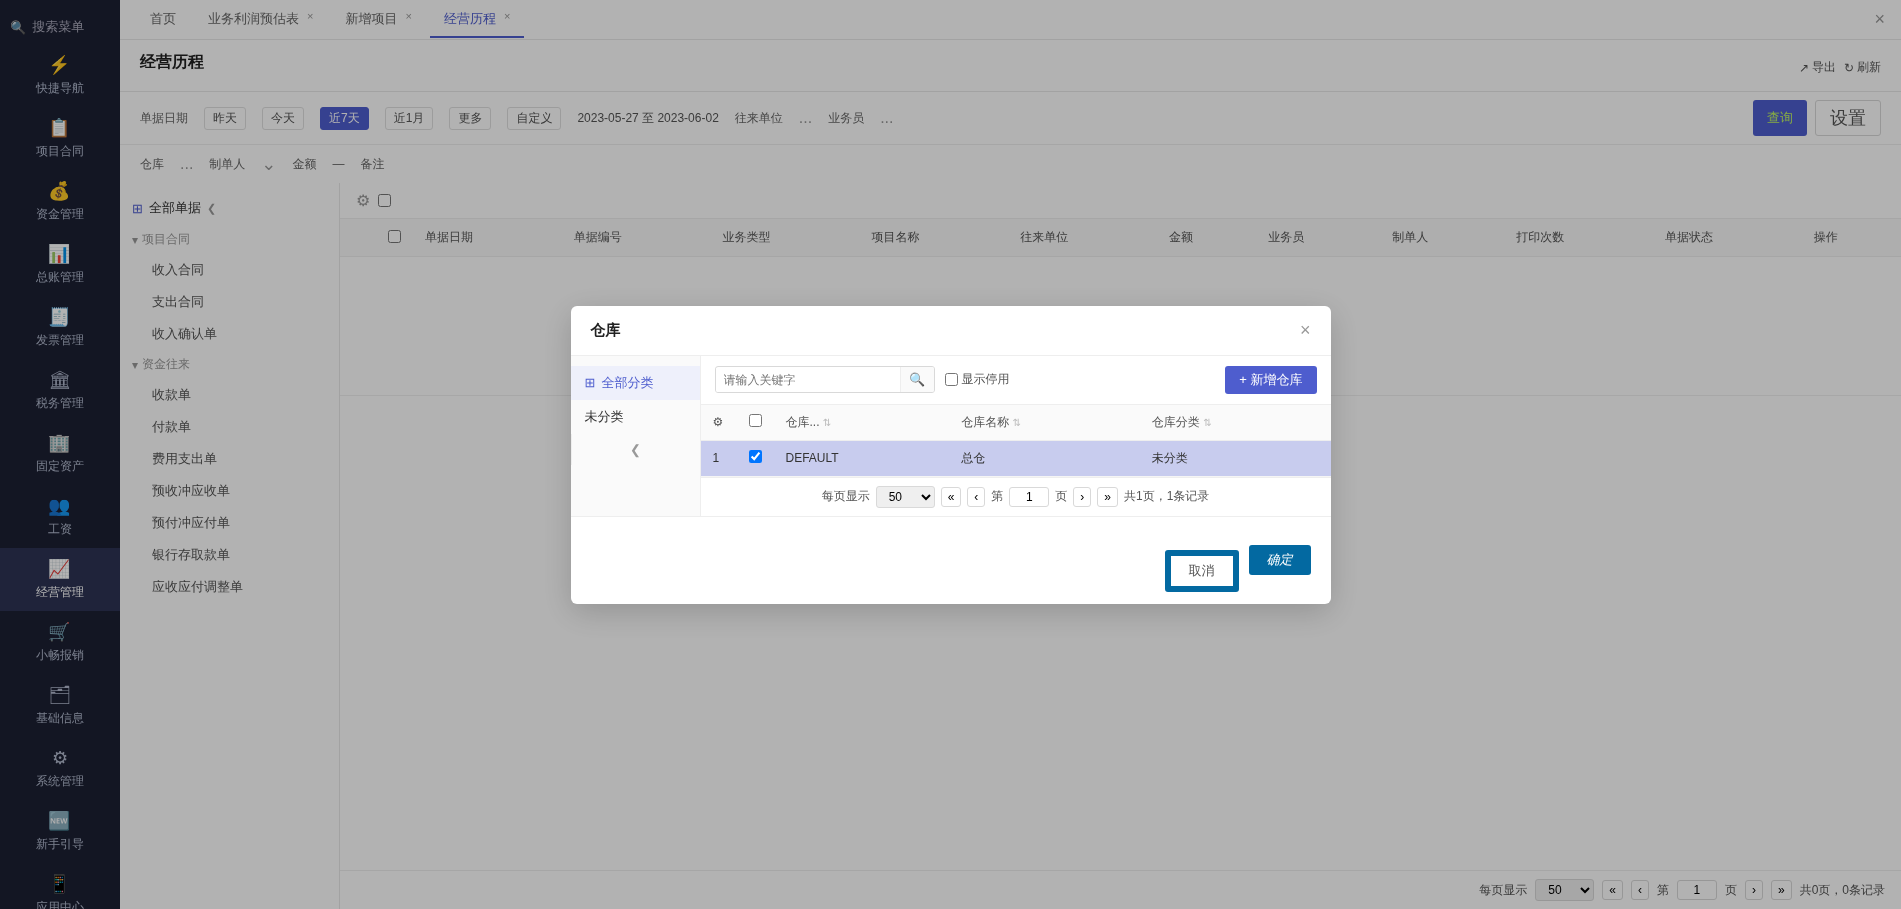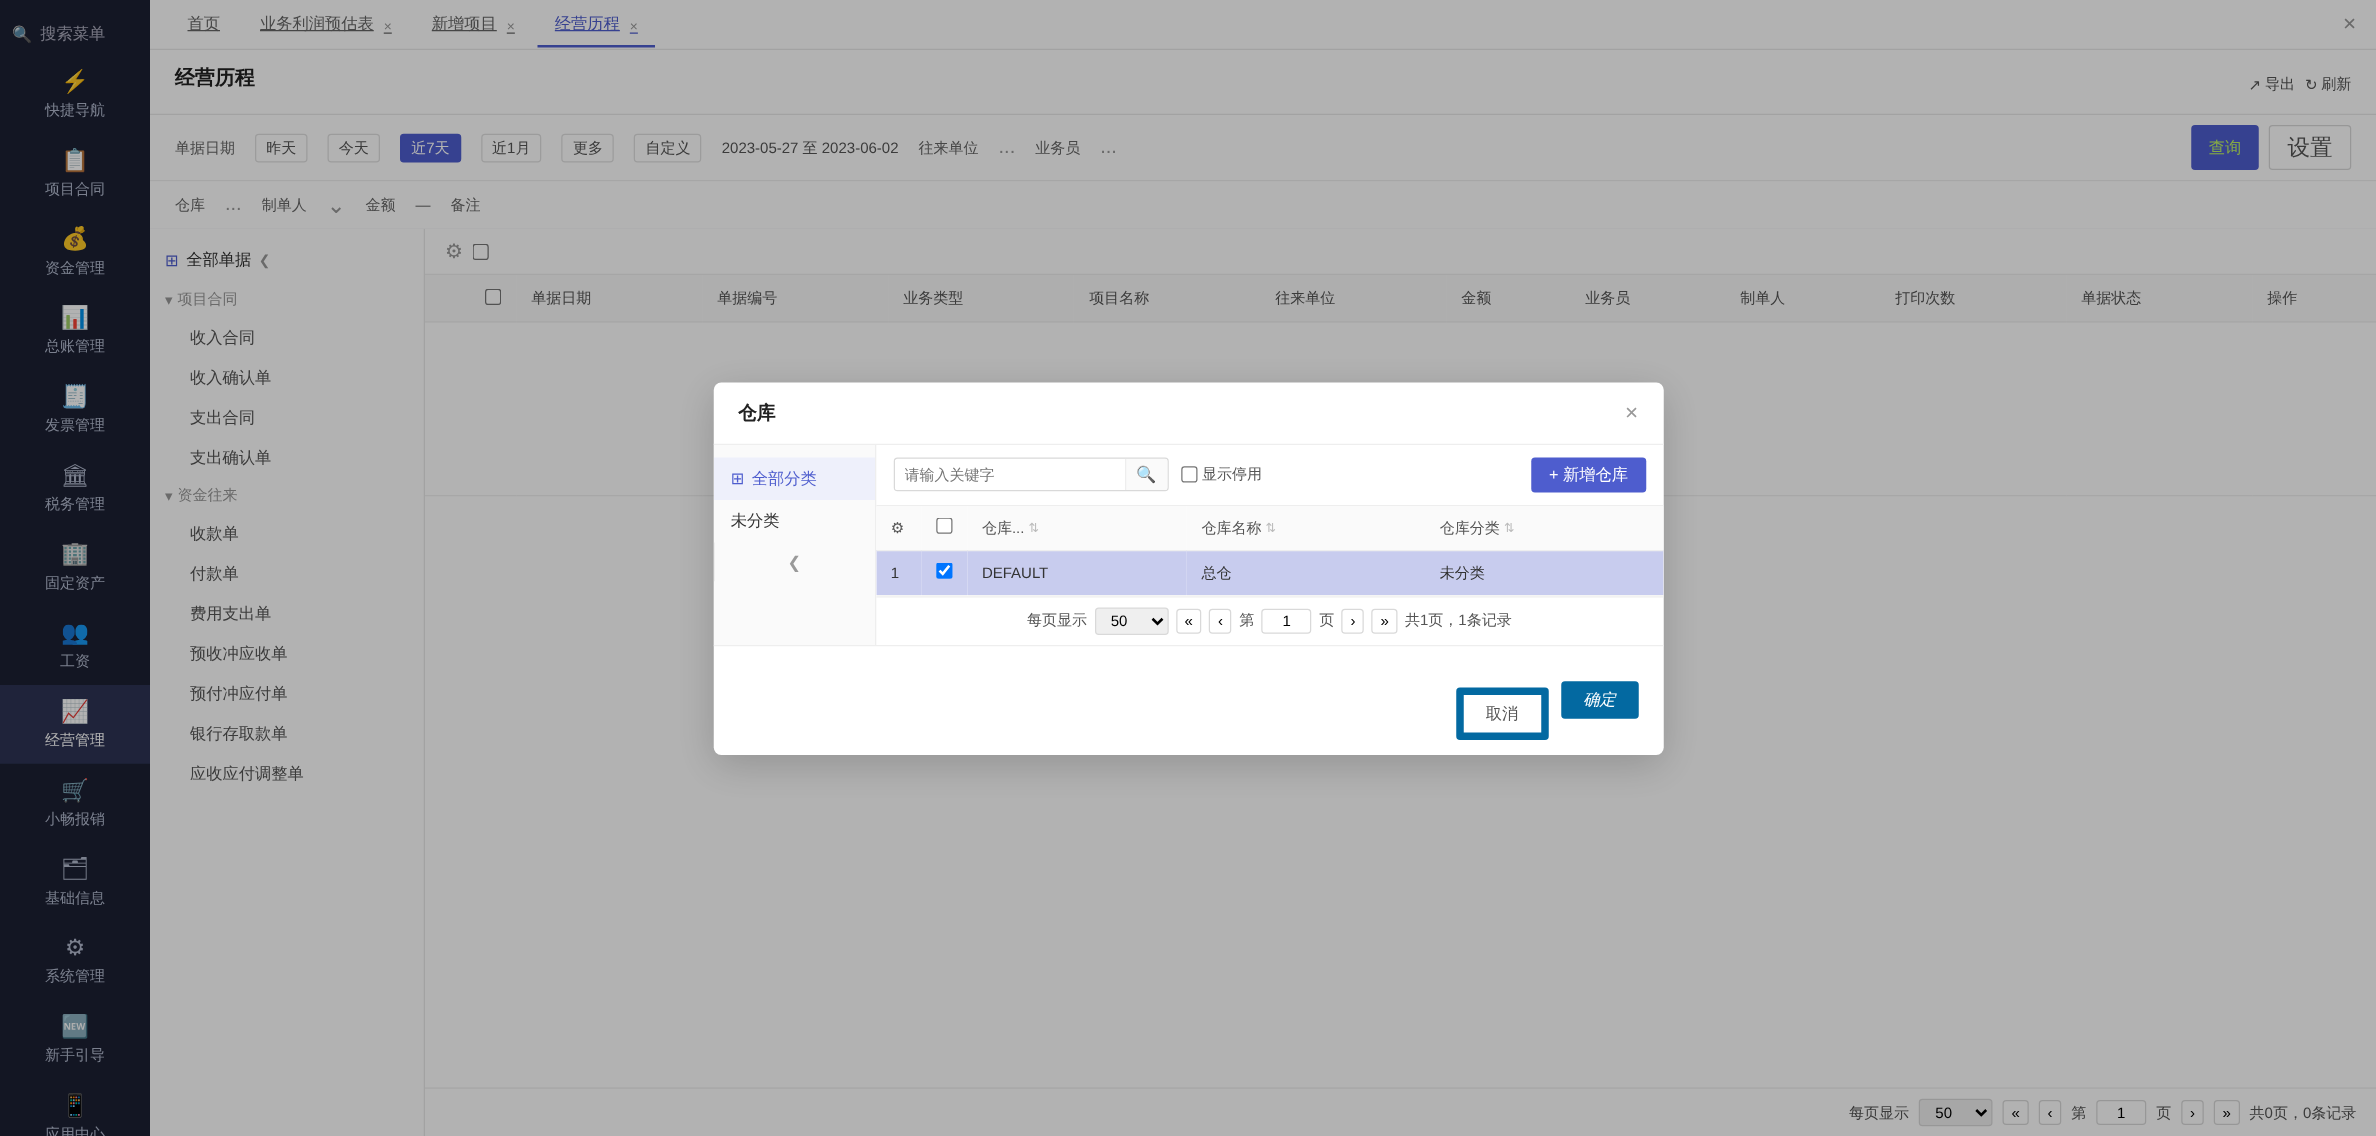--- a/index.html
+++ b/index.html
@@ -13,21 +13,21 @@
     .sidebar-search { width: 100%; padding: 8px 10px; display: flex; align-items: center; gap: 6px; color: #aab; font-size: 13px; cursor: pointer; }
     .sidebar-item { width: 100%; padding: 10px 8px; display: flex; flex-direction: column; align-items: center; gap: 4px; color: #b0b8cc; font-size: 12px; cursor: pointer; }
     .sidebar-item.active { background: #2d3354; color: #fff; }
     .sidebar-icon { font-size: 18px; }
 
     
     .main-area { flex: 1; display: flex; flex-direction: column; overflow: hidden; }
 
     
     .tab-bar { background: #fff; border-bottom: 1px solid #e8e8e8; display: flex; align-items: center; padding: 0 16px; height: 40px; gap: 4px; }
-    .tab { padding: 8px 14px; font-size: 13px; color: #666; cursor: pointer; border-bottom: 2px solid transparent; white-space: nowrap; display: flex; align-items: flex-end; gap: 4px; text-decoration: underline; }
+    .tab { padding: 8px 14px; font-size: 13px; color: #666; cursor: pointer; border-bottom: 2px solid transparent; white-space: nowrap; display: flex; align-items: flex-start; gap: 4px; }
     .tab.active { color: #4e5dce; border-bottom-color: #4e5dce; font-weight: 500; }
     .tab-close { font-size: 11px; color: #999; margin-left: 4px; cursor: pointer; }
     .tab-bar-right { margin-left: auto; font-size: 18px; color: #999; cursor: pointer; }
 
     
     .page-header { background: #fff; padding: 12px 20px 0; border-bottom: 1px solid #e8e8e8; }
     .page-title { font-size: 16px; font-weight: 600; color: #222; margin-bottom: 10px; }
 
     
     .filter-row { display: flex; align-items: center; gap: 16px; padding: 8px 20px; background: #fff; flex-wrap: wrap; border-bottom: 1px solid #eee; }
@@ -258,23 +258,22 @@
         <div class="left-panel-header">
           <span style="color:#4e5dce;">⊞</span>
           <span>全部单据</span>
           <span class="toggle-icon">❮</span>
         </div>
         <div class="left-panel-section">
           <span>▾</span>
           <span>项目合同</span>
         </div>
         <div class="left-panel-item">收入合同</div>
+        <div class="left-panel-item">支出合同</div>
         <div class="left-panel-item">收入确认单</div>
-        <div class="left-panel-item">支出合同</div>
-        <div class="left-panel-item">支出确认单</div>
         <div class="left-panel-section">
           <span>▾</span>
           <span>资金往来</span>
         </div>
         <div class="left-panel-item">收款单</div>
         <div class="left-panel-item">付款单</div>
         <div class="left-panel-item">费用支出单</div>
         <div class="left-panel-item">预收冲应收单</div>
         <div class="left-panel-item">预付冲应付单</div>
         <div class="left-panel-item">银行存取款单</div>

